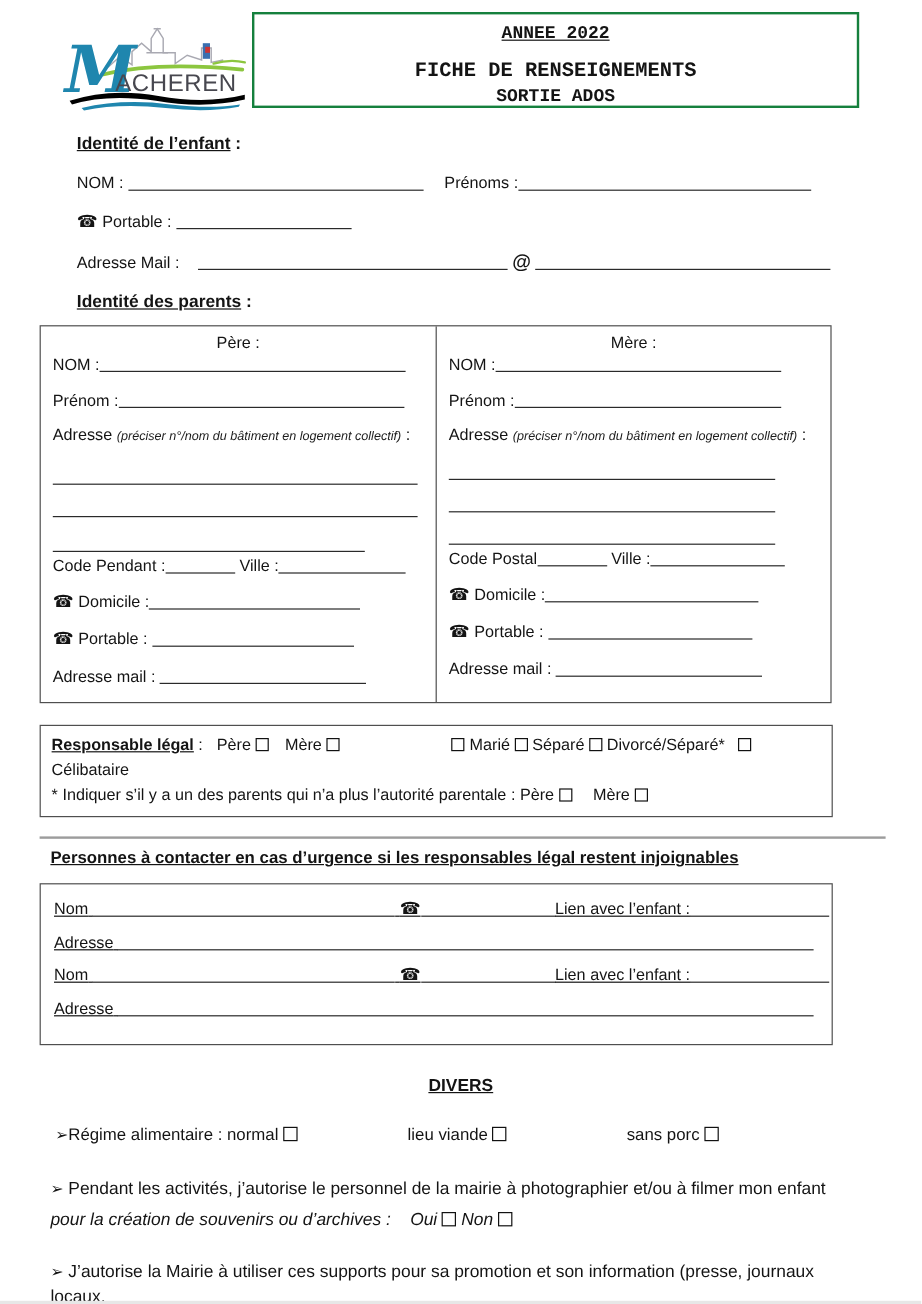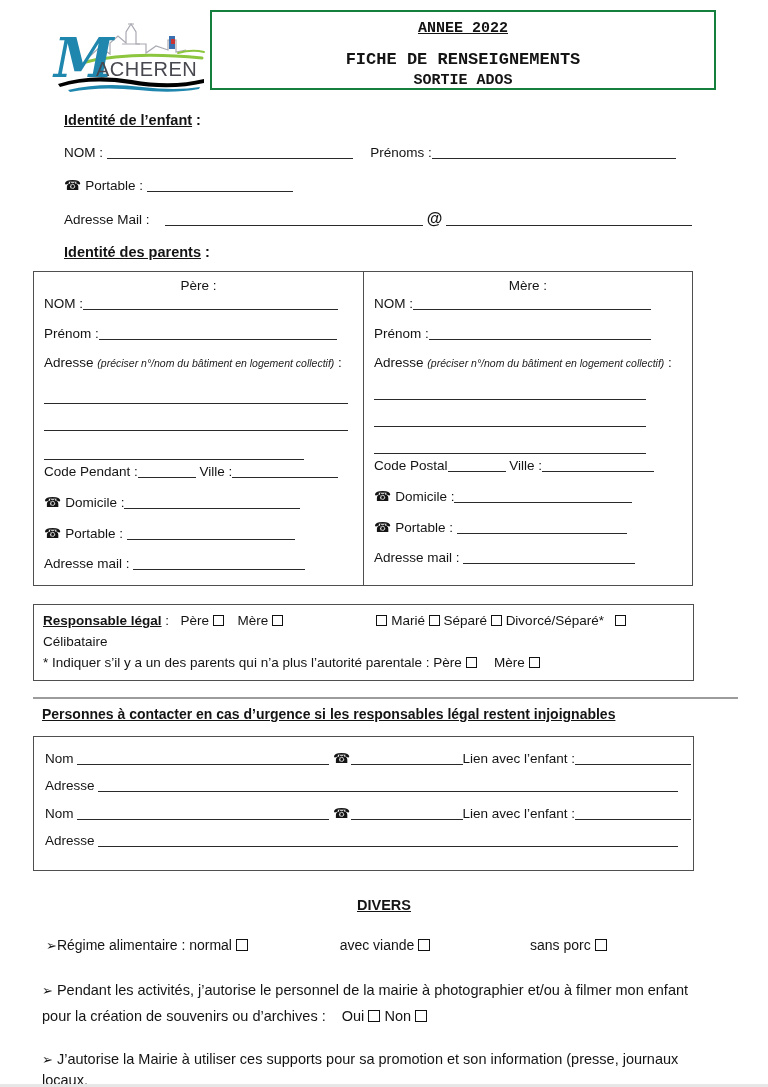--- a/index.html
+++ b/index.html
@@ -52,30 +52,30 @@
   }
   .legal b { font-weight:700;text-decoration:underline; }
   .sp { display:inline-block; }
 
   .rule { margin:16px -34px 0 -31px; border-top:2px solid #9c9c9c; height:0; }
 
   .emerg-head { margin:7px 0 0 -22px; font-weight:700; font-size:14px; text-decoration:underline; }
 
   .ebox {
     margin:14px 10px 0 -31px; width:661px; border:1.4px solid #4f4f4f;
-    padding:13px 11px 22px; font-size:13.5px;
+    padding:13px 11px 22px; font-size:13.5px;text-decoration:underline;
   }
   .ebox .row { margin-top:0; }
   .ebox .row + .row { margin-top:12px; }
 
   .divers-head { text-align:center; font-weight:700; font-size:14.5px; text-decoration:underline; margin-top:26px; }
 
   .regime { margin:24px 0 0 -18px; font-size:14px; white-space:nowrap; }
   .para { margin:27px 0 0 -22px; font-size:14.5px; line-height:21px; }
-  .para .l2 { margin-top:5px; }
+  .para .l2 { margin-top:5px;font-style:italic; }
 </style>
 </head>
 <body>
 
 <div class="page">
 
   <div class="hdr">
     <svg class="logo" viewBox="0 0 158 84">
 
       <g fill="none" stroke-width="1.2" stroke="#a9a9b2">
@@ -213,21 +213,21 @@
       </div>
     </div>
 
     <div class="divers-head">DIVERS</div>
 
     <div class="regime">
       <span class="arrow">➢</span><span>Régime alimentaire :</span>
       <span>normal</span>
       <span class="cb" style="width:12px;height:12px"></span>
       <span class="sp" style="width:84px"></span>
-      <span>avec viande</span>
+      <span>lieu viande</span>
       <span class="cb" style="width:12px;height:12px"></span>
       <span class="sp" style="width:92px"></span>
       <span>sans porc</span>
       <span class="cb" style="width:12px;height:12px"></span>
     </div>
 
     <div class="para">
       <div><span class="arrow">➢</span> <span>Pendant les activités, j’autorise le personnel de la mairie à photographier et/ou à filmer mon enfant</span></div>
       <div class="l2">
         <span>pour la création de souvenirs ou d’archives :</span>

